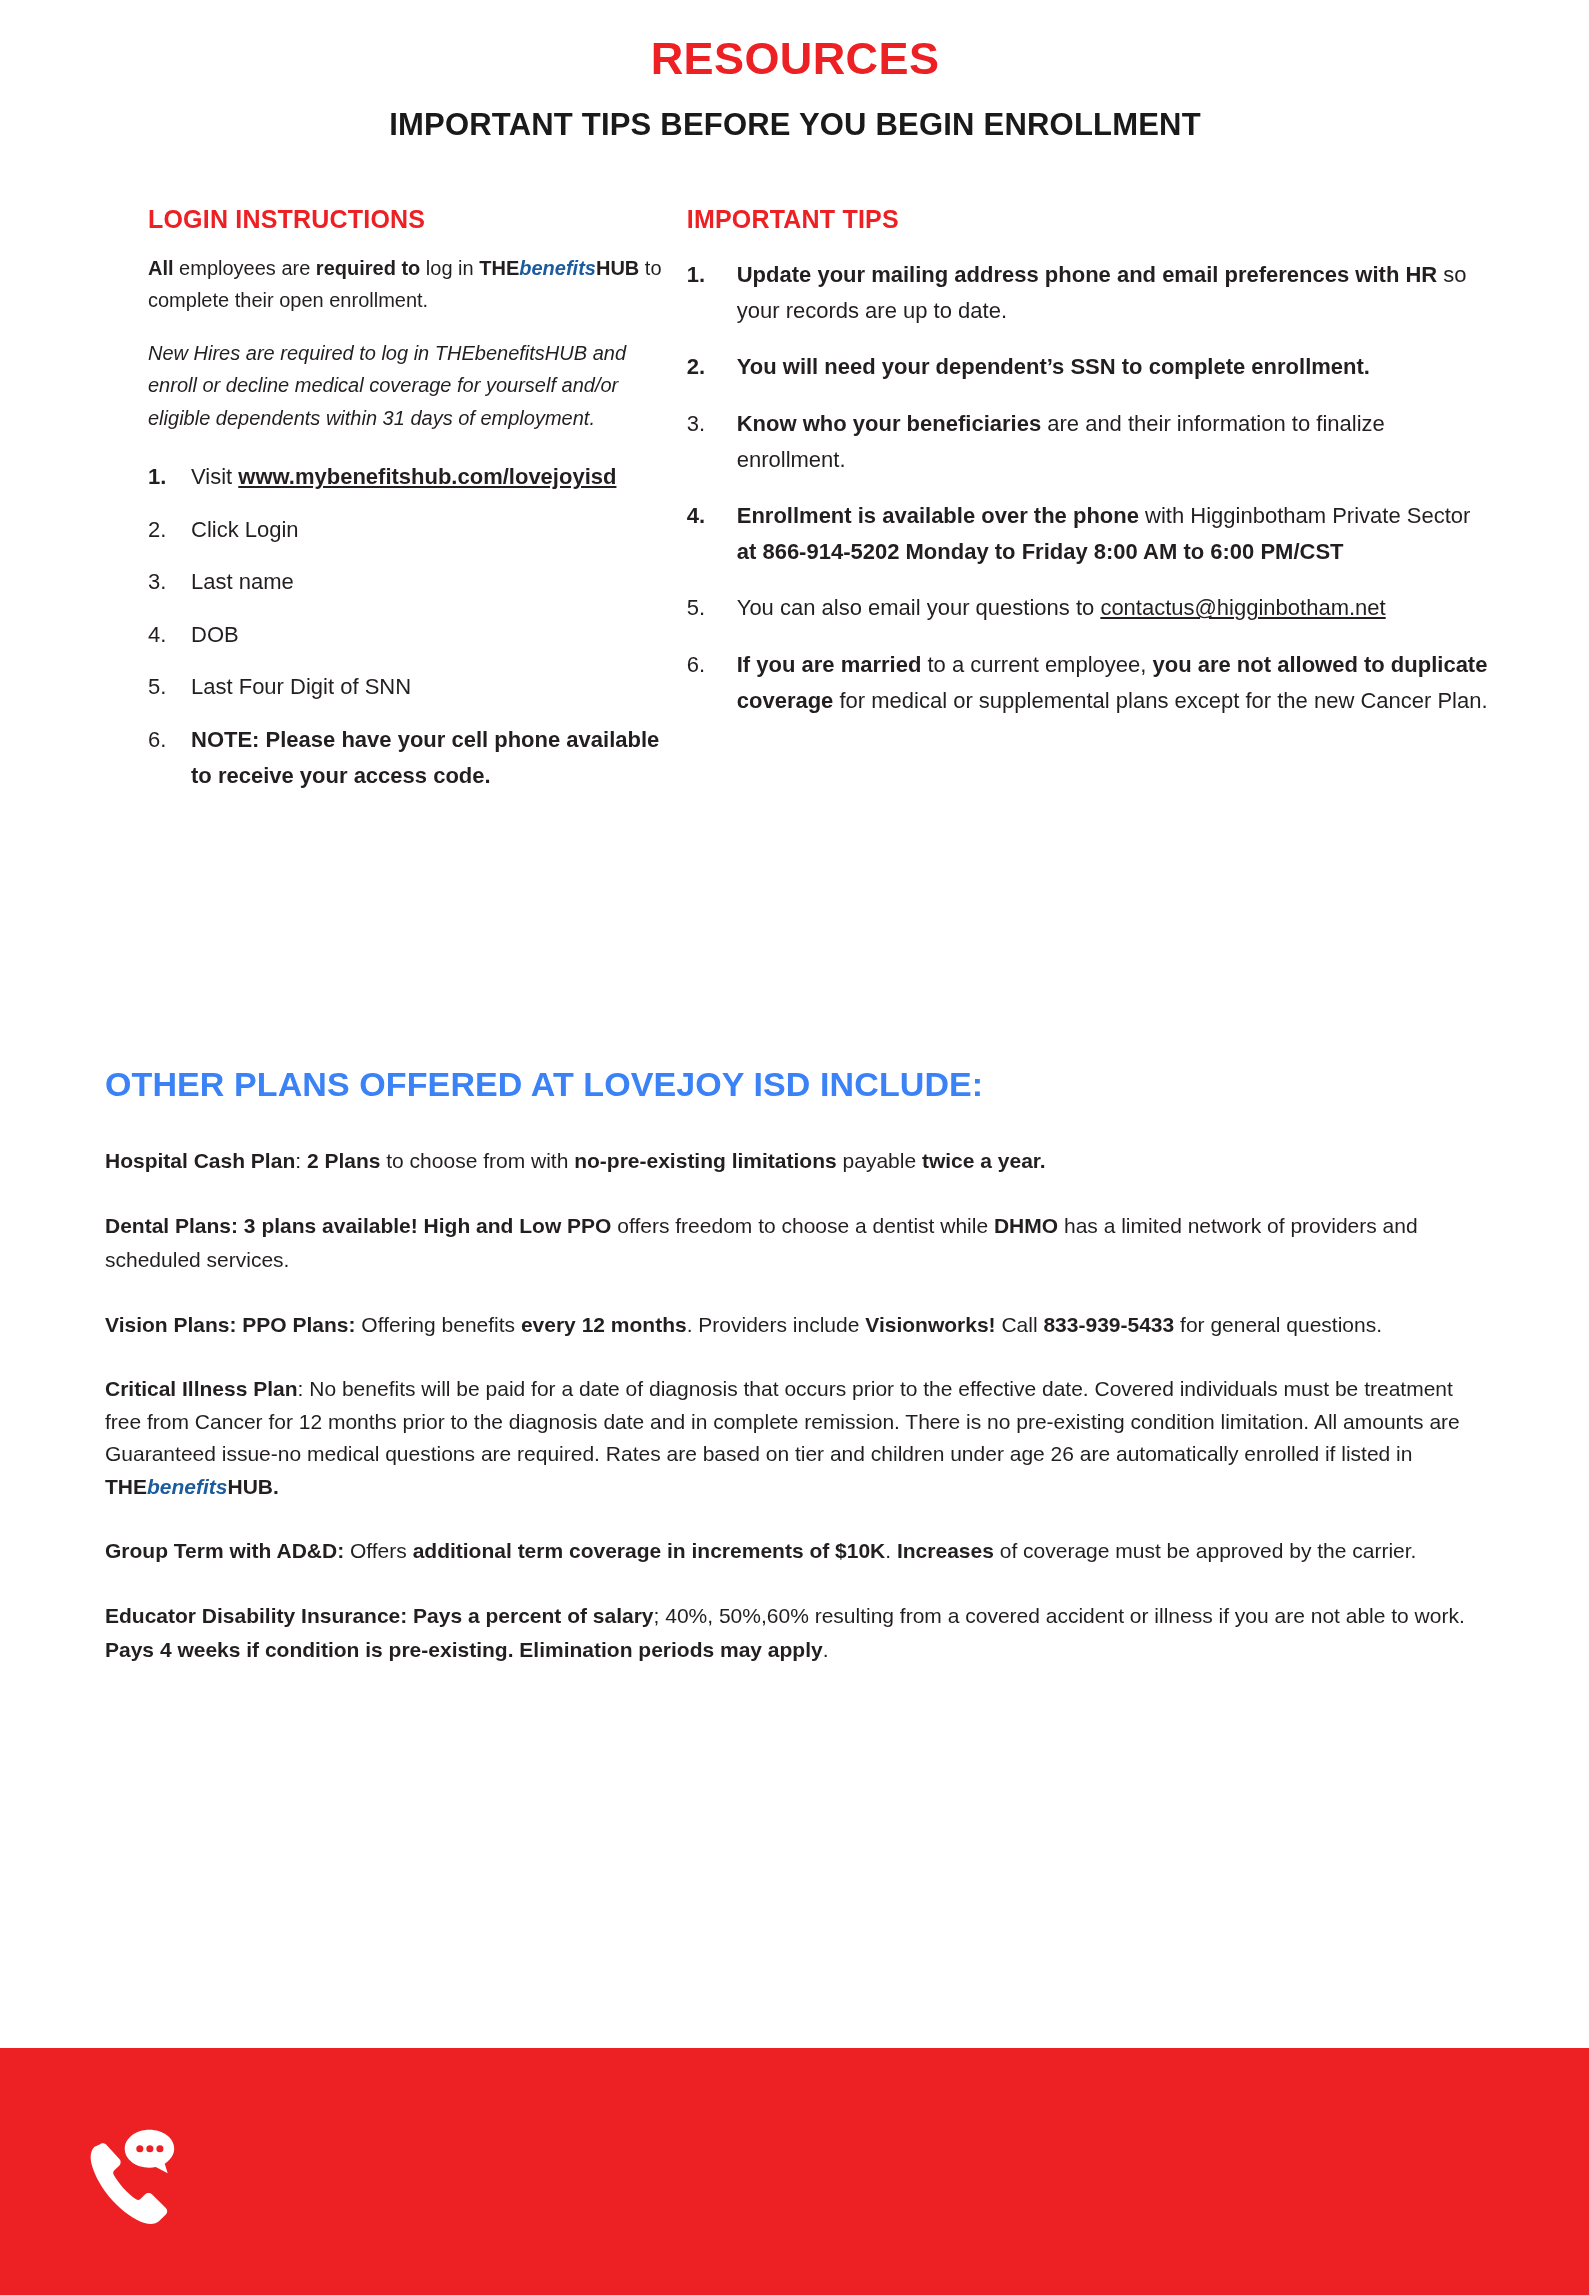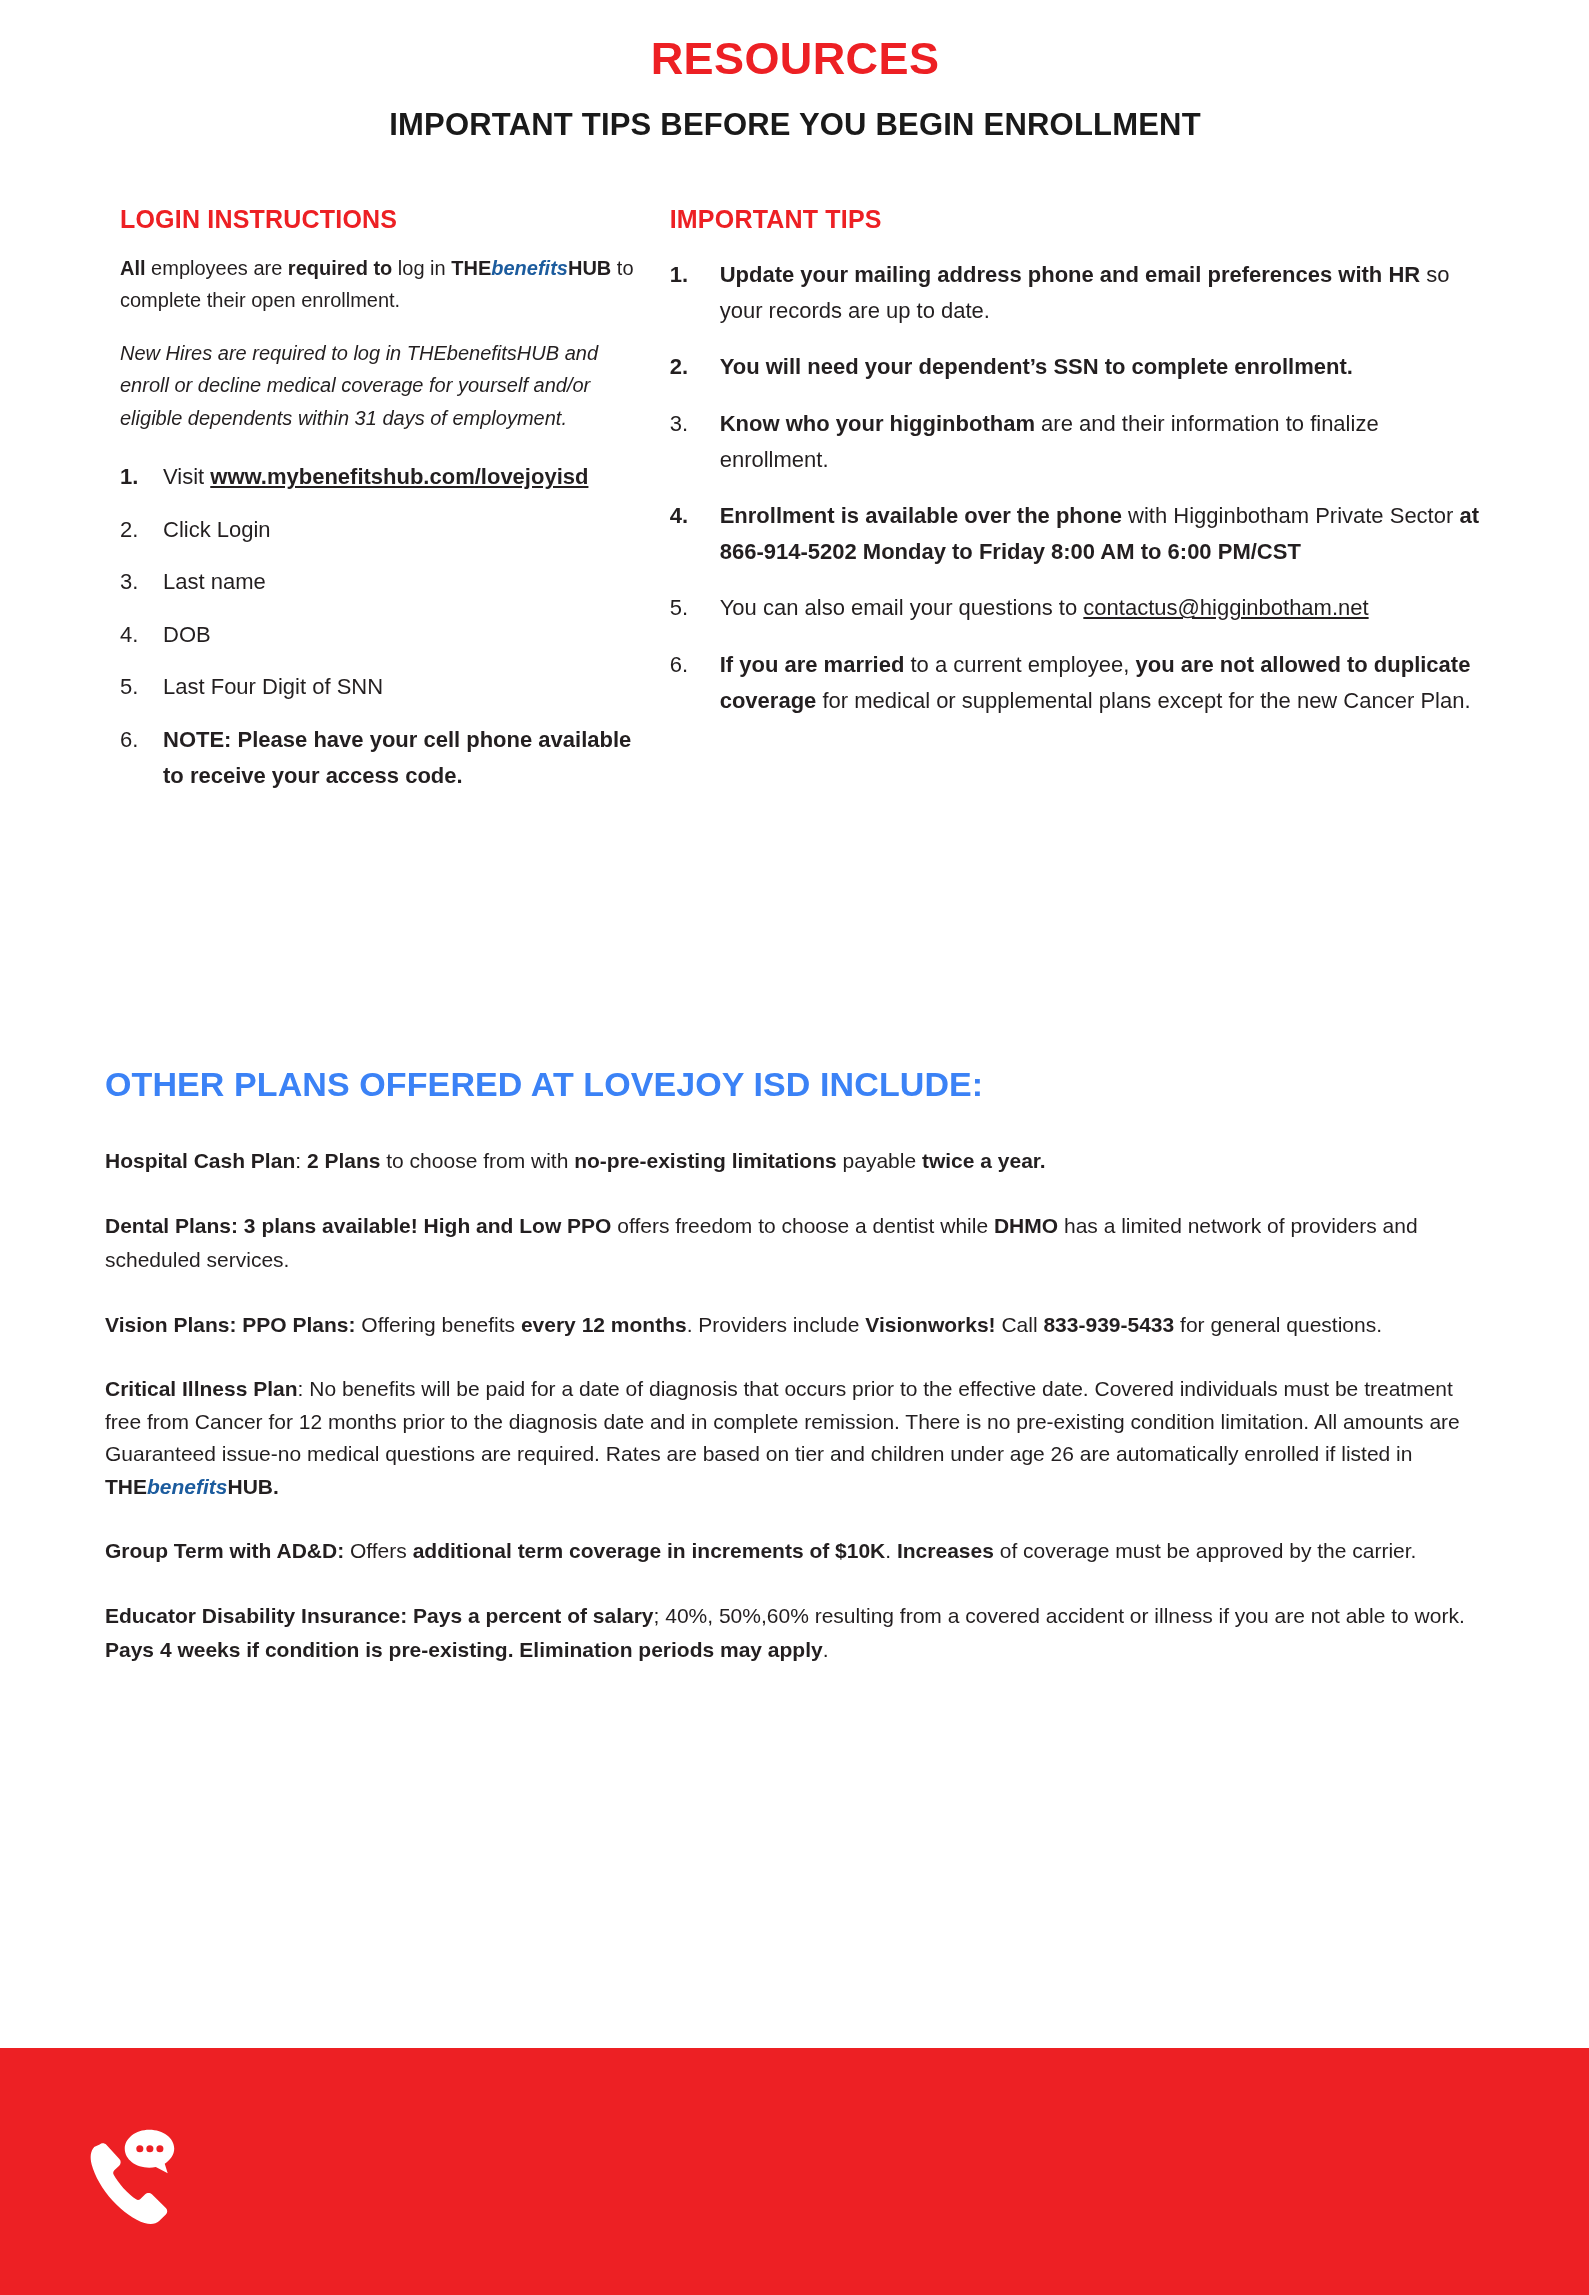--- a/index.html
+++ b/index.html
@@ -50,20 +50,21 @@
   }
 
   
   .columns {
     position: absolute;
     top: 207px;
     left: 0;
     width: 1590px;
     display: flex;
     align-items: flex-start;
+    padding-left: 28px;
   }
   .col-left  { width: 669px; padding-left: 120px; padding-right: 21px; }
   .col-right { width: 921px; padding-left: 0.7px; padding-right: 98px; }
 
   .para {
     font-size: 20px;
     line-height: 1.62;
     color: #231f20;
     margin-top: 20px;
   }
@@ -217,21 +218,21 @@
           <span class="txt"><span class="b">Update your mailing address phone and email preferences with HR</span><span> so your records are up to date.</span></span>
         </li>
 
         <li class="bold-num">
           <span class="num">2.</span>
           <span class="txt"><span class="b">You will need your dependent’s SSN to complete enrollment.</span></span>
         </li>
 
         <li>
           <span class="num">3.</span>
-          <span class="txt"><span class="b">Know who your higginbotham</span><span> are and their information to finalize enrollment.</span></span>
+          <span class="txt"><span class="b">Know who your beneficiaries</span><span> are and their information to finalize enrollment.</span></span>
         </li>
 
         <li class="bold-num">
           <span class="num">4.</span>
           <span class="txt"><span class="b"> Enrollment is available over the phone</span><span> with Higginbotham Private Sector </span><span class="b">at 866-914-5202  Monday to Friday 8:00 AM to 6:00 PM/CST</span></span>
         </li>
 
         <li>
           <span class="num">5.</span>
           <span class="txt"><span>You can also email your questions to </span><span class="u">contactus@higginbotham.net</span></span>

